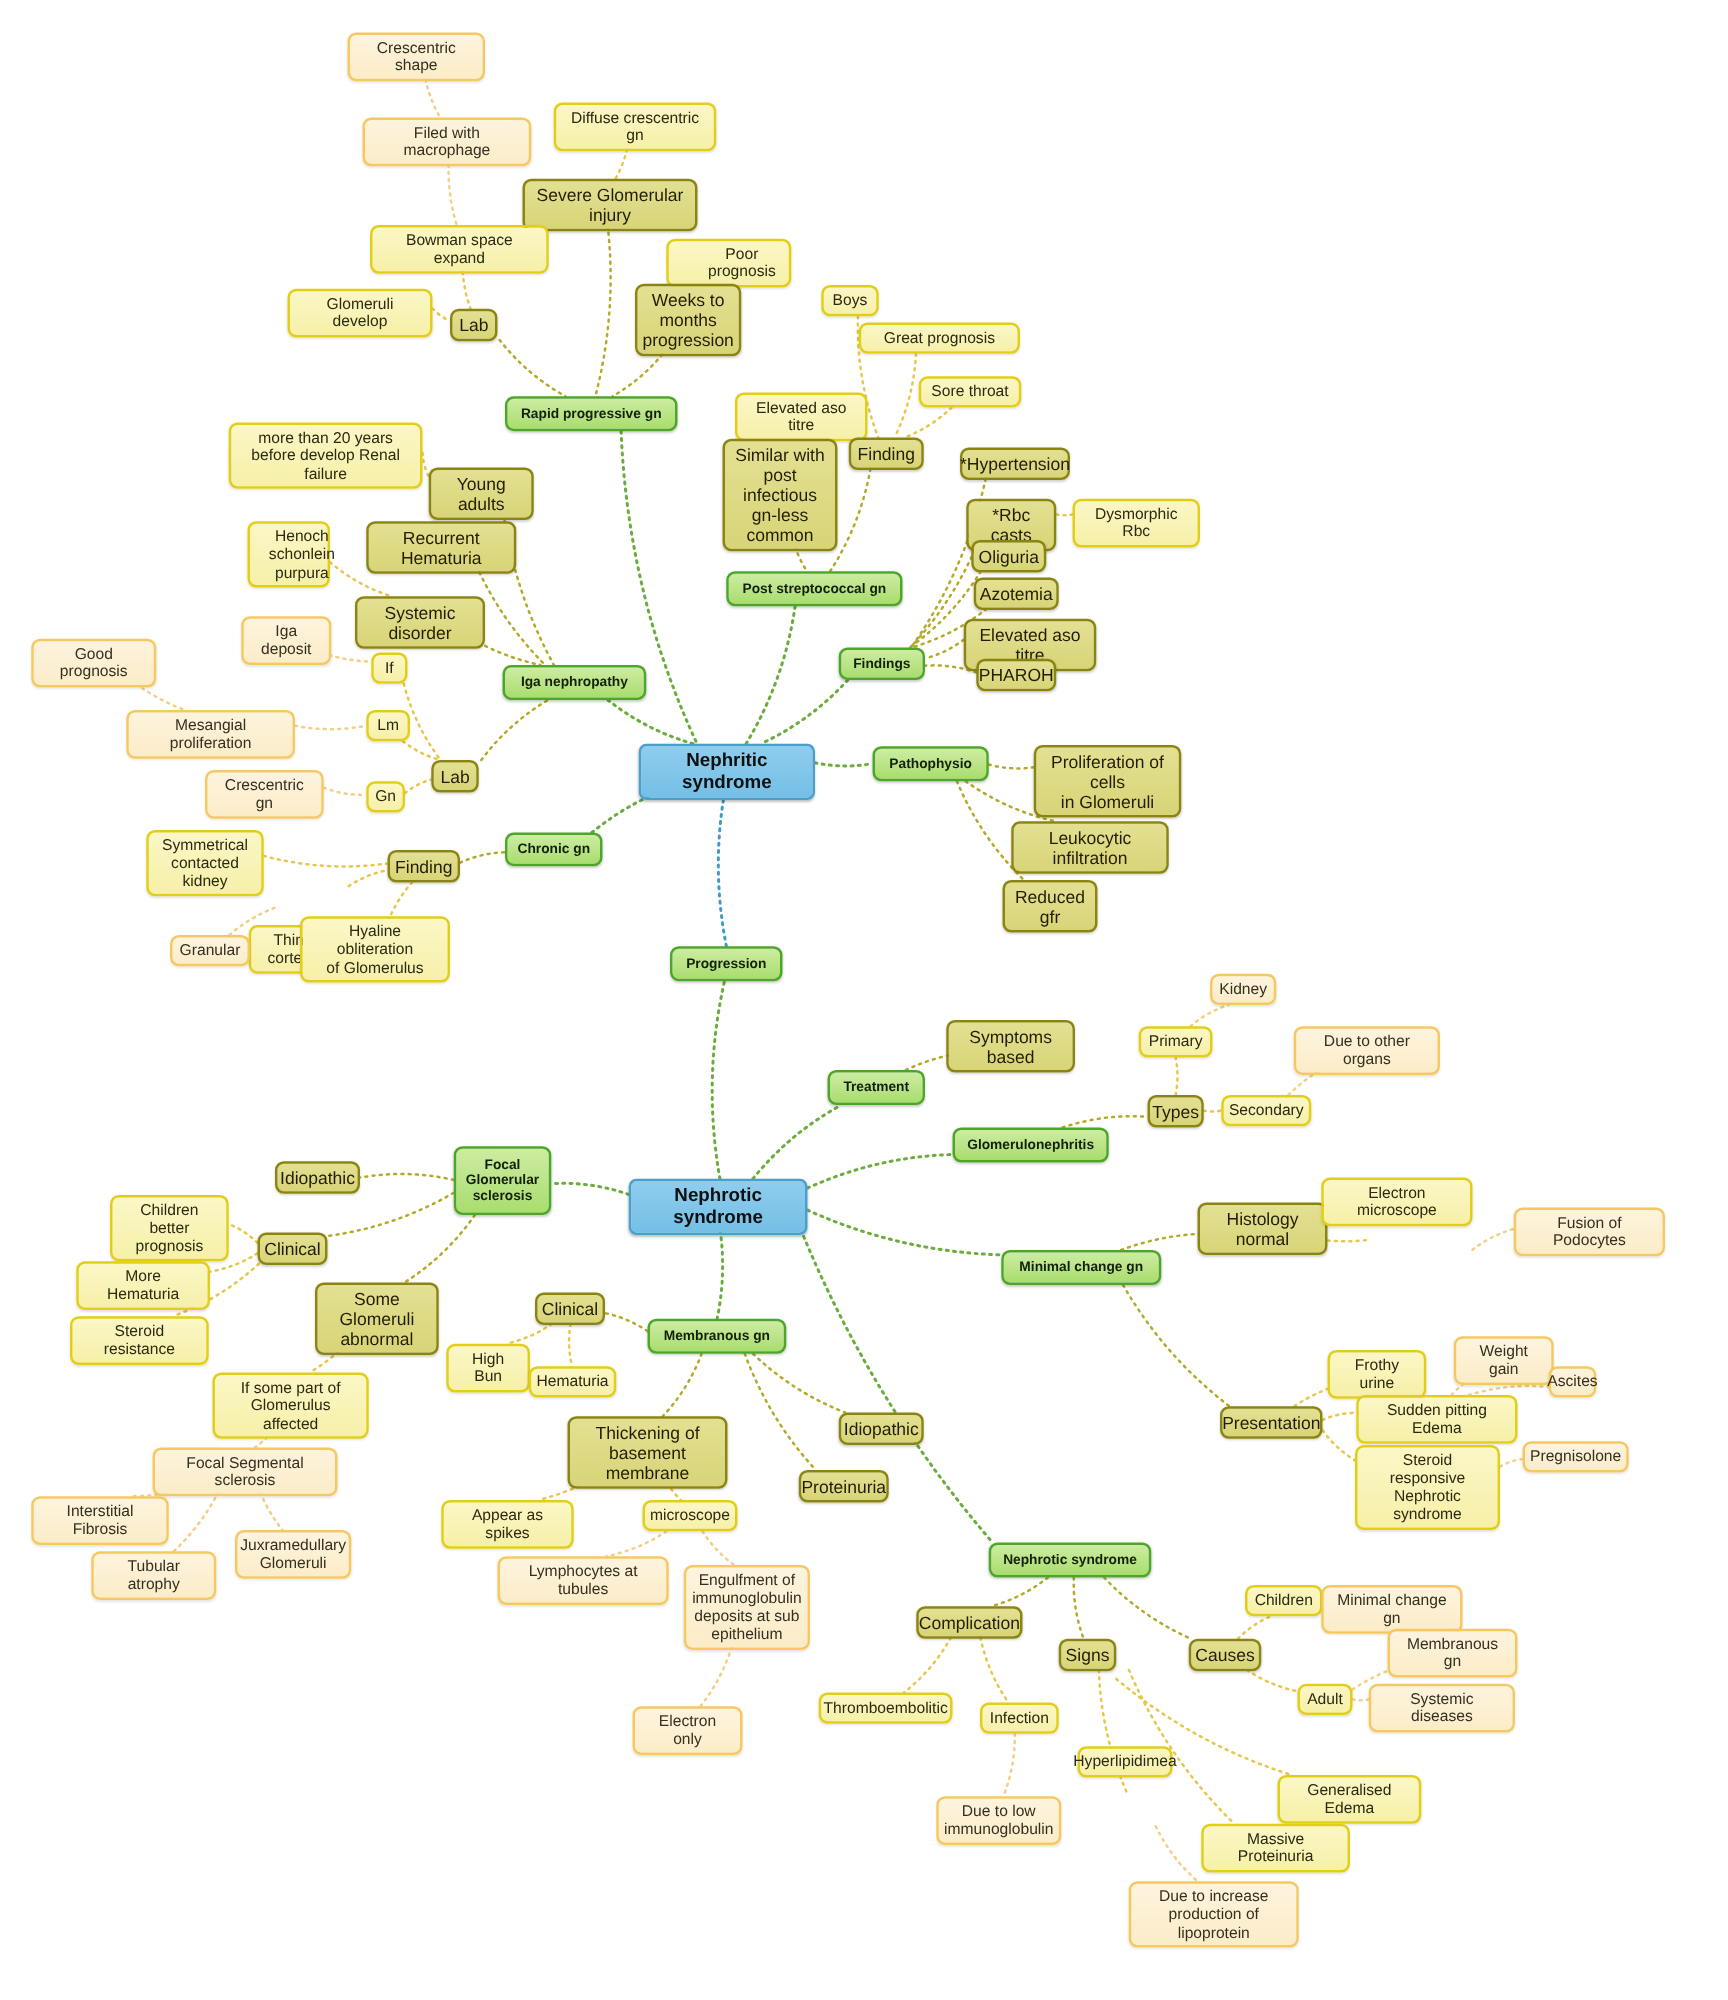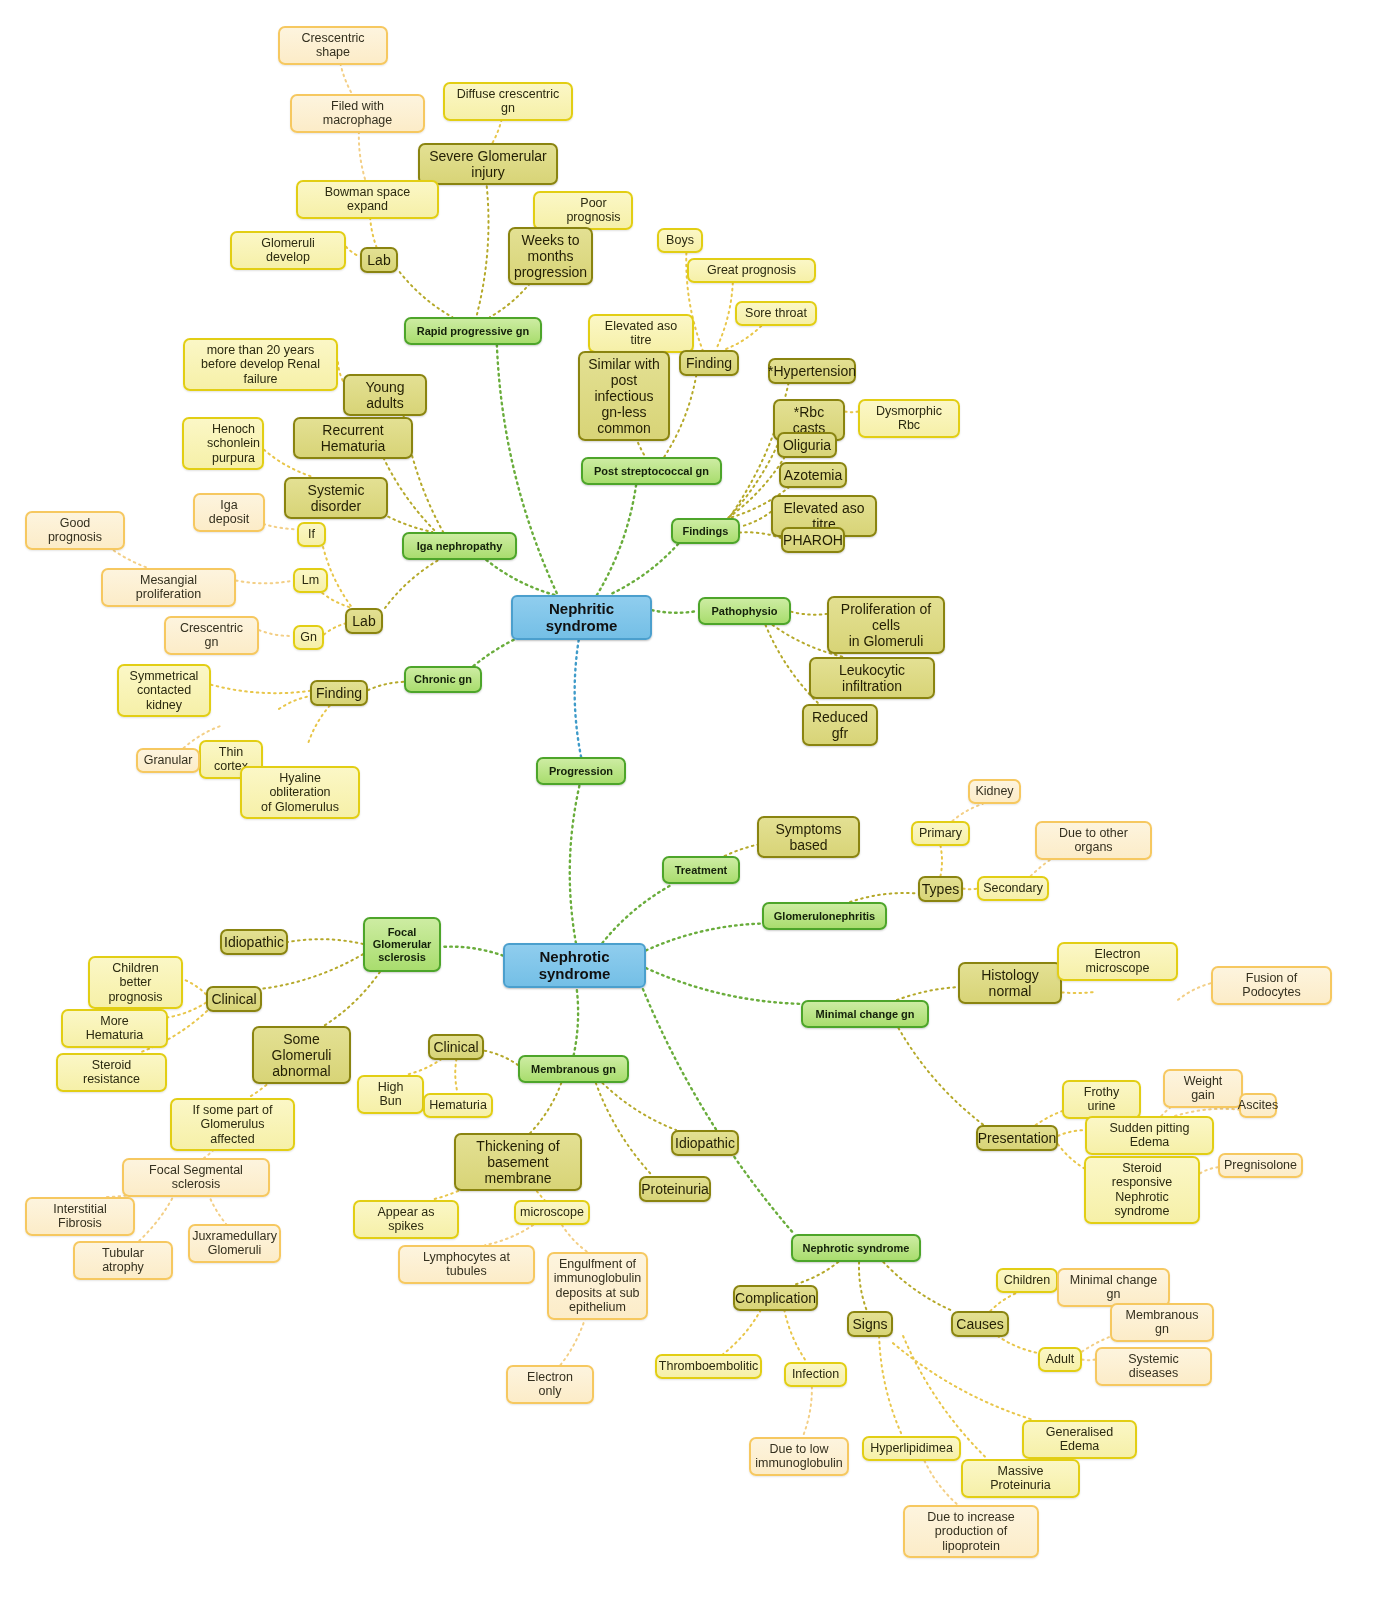--- a/index.html
+++ b/index.html
@@ -197,21 +197,21 @@
 before develop Renal failure</div>
       <div class="node n-olive" style="left: 768px; top: 358px; width: 88px; min-height: 25px;">*Hypertension</div>
       <div class="node n-olive" style="left: 578px; top: 351px; width: 92px; min-height: 64px;">Similar with
 post infectious
 gn-less
 common</div>
       <div class="node n-olive" style="left: 343px; top: 374px; width: 84px; min-height: 25px;">Young adults</div>
       <div class="node n-olive" style="left: 773px; top: 399px; width: 72px; min-height: 25px;">*Rbc casts</div>
       <div class="node n-yellow" style="left: 858px; top: 399px; width: 102px; min-height: 25px;">Dysmorphic Rbc</div>
       <div class="node n-olive" style="left: 293px; top: 417px; width: 120px; min-height: 25px;">Recurrent Hematuria</div>
-      <div class="node n-yellow" style="left: 182px; top: 417px; width: 82px; min-height: 48px; padding-left: 28px;">Henoch
+      <div class="node n-yellow" style="left: 198px; top: 417px; width: 66px; min-height: 48px; padding-left: 28px;">Henoch
 schonlein
 purpura</div>
       <div class="node n-olive" style="left: 777px; top: 432px; width: 60px; min-height: 25px;">Oliguria</div>
       <div class="node n-green" style="left: 581px; top: 457px; width: 141px; min-height: 28px;">Post streptococcal gn</div>
       <div class="node n-olive" style="left: 779px; top: 462px; width: 68px; min-height: 25px;">Azotemia</div>
       <div class="node n-olive" style="left: 284px; top: 477px; width: 104px; min-height: 25px;">Systemic disorder</div>
       <div class="node n-peach" style="left: 193px; top: 493px; width: 72px; min-height: 25px;">Iga deposit</div>
       <div class="node n-olive" style="left: 771px; top: 495px; width: 106px; min-height: 25px;">Elevated aso titre</div>
       <div class="node n-peach" style="left: 25px; top: 511px; width: 100px; min-height: 25px;">Good prognosis</div>
       <div class="node n-green" style="left: 671px; top: 518px; width: 69px; min-height: 26px;">Findings</div>
@@ -228,21 +228,21 @@
       <div class="node n-yellow" style="left: 293px; top: 625px; width: 31px; min-height: 25px;">Gn</div>
       <div class="node n-olive" style="left: 345px; top: 608px; width: 38px; min-height: 25px;">Lab</div>
       <div class="node n-olive" style="left: 809px; top: 657px; width: 126px; min-height: 25px;">Leukocytic infiltration</div>
       <div class="node n-yellow" style="left: 117px; top: 664px; width: 94px; min-height: 38px;">Symmetrical
 contacted kidney</div>
       <div class="node n-olive" style="left: 310px; top: 680px; width: 58px; min-height: 25px;">Finding</div>
       <div class="node n-green" style="left: 404px; top: 666px; width: 78px; min-height: 27px;">Chronic gn</div>
       <div class="node n-yellow" style="left: 199px; top: 700px; width: 64px; min-height: 25px; margin-top: 40px;">Thin cortex</div>
       <div class="node n-olive" style="left: 802px; top: 704px; width: 76px; min-height: 25px;">Reduced gfr</div>
       <div class="node n-peach" style="left: 136px; top: 748px; width: 64px; min-height: 25px;">Granular</div>
-      <div class="node n-yellow" style="left: 240px; top: 766px; width: 120px; min-height: 38px;">Hyaline obliteration
+      <div class="node n-yellow" style="left: 240px; top: 733px; width: 120px; min-height: 38px;">Hyaline obliteration
 of Glomerulus</div>
       <div class="node n-green" style="left: 536px; top: 757px; width: 90px; min-height: 28px;">Progression</div>
       <div class="node n-peach" style="left: 968px; top: 779px; width: 53px; min-height: 25px;">Kidney</div>
       <div class="node n-olive" style="left: 757px; top: 816px; width: 103px; min-height: 25px;">Symptoms based</div>
       <div class="node n-yellow" style="left: 911px; top: 821px; width: 59px; min-height: 25px;">Primary</div>
       <div class="node n-peach" style="left: 1035px; top: 821px; width: 117px; min-height: 25px;">Due to other organs</div>
       <div class="node n-green" style="left: 662px; top: 856px; width: 78px; min-height: 28px;">Treatment</div>
       <div class="node n-olive" style="left: 918px; top: 876px; width: 45px; min-height: 25px;">Types</div>
       <div class="node n-yellow" style="left: 977px; top: 876px; width: 72px; min-height: 25px;">Secondary</div>
       <div class="node n-green" style="left: 762px; top: 902px; width: 125px; min-height: 28px;">Glomerulonephritis</div>
@@ -300,18 +300,18 @@
       <div class="node n-olive" style="left: 847px; top: 1311px; width: 46px; min-height: 25px;">Signs</div>
       <div class="node n-olive" style="left: 951px; top: 1311px; width: 58px; min-height: 25px;">Causes</div>
       <div class="node n-yellow" style="left: 1038px; top: 1347px; width: 44px; min-height: 25px;">Adult</div>
       <div class="node n-peach" style="left: 1095px; top: 1347px; width: 117px; min-height: 25px;">Systemic diseases</div>
       <div class="node n-yellow" style="left: 655px; top: 1354px; width: 107px; min-height: 25px;">Thromboembolitic</div>
       <div class="node n-yellow" style="left: 784px; top: 1362px; width: 63px; min-height: 25px;">Infection</div>
       <div class="node n-peach" style="left: 506px; top: 1365px; width: 88px; min-height: 25px;">Electron only</div>
       <div class="node n-yellow" style="left: 1022px; top: 1420px; width: 115px; min-height: 25px;">Generalised Edema</div>
       <div class="node n-peach" style="left: 749px; top: 1437px; width: 100px; min-height: 38px;">Due to low
 immunoglobulin</div>
-      <div class="node n-yellow" style="left: 862px; top: 1436px; width: 99px; min-height: 25px;">Hyperlipidimea</div>
+      <div class="node n-yellow" style="left: 862px; top: 1397px; width: 76px; min-height: 25px;">Hyperlipidimea</div>
       <div class="node n-yellow" style="left: 961px; top: 1459px; width: 119px; min-height: 25px;">Massive Proteinuria</div>
       <div class="node n-peach" style="left: 903px; top: 1505px; width: 136px; min-height: 38px;">Due to increase
 production of lipoprotein</div>
     </div>
 </div>
 
 </body></html>

